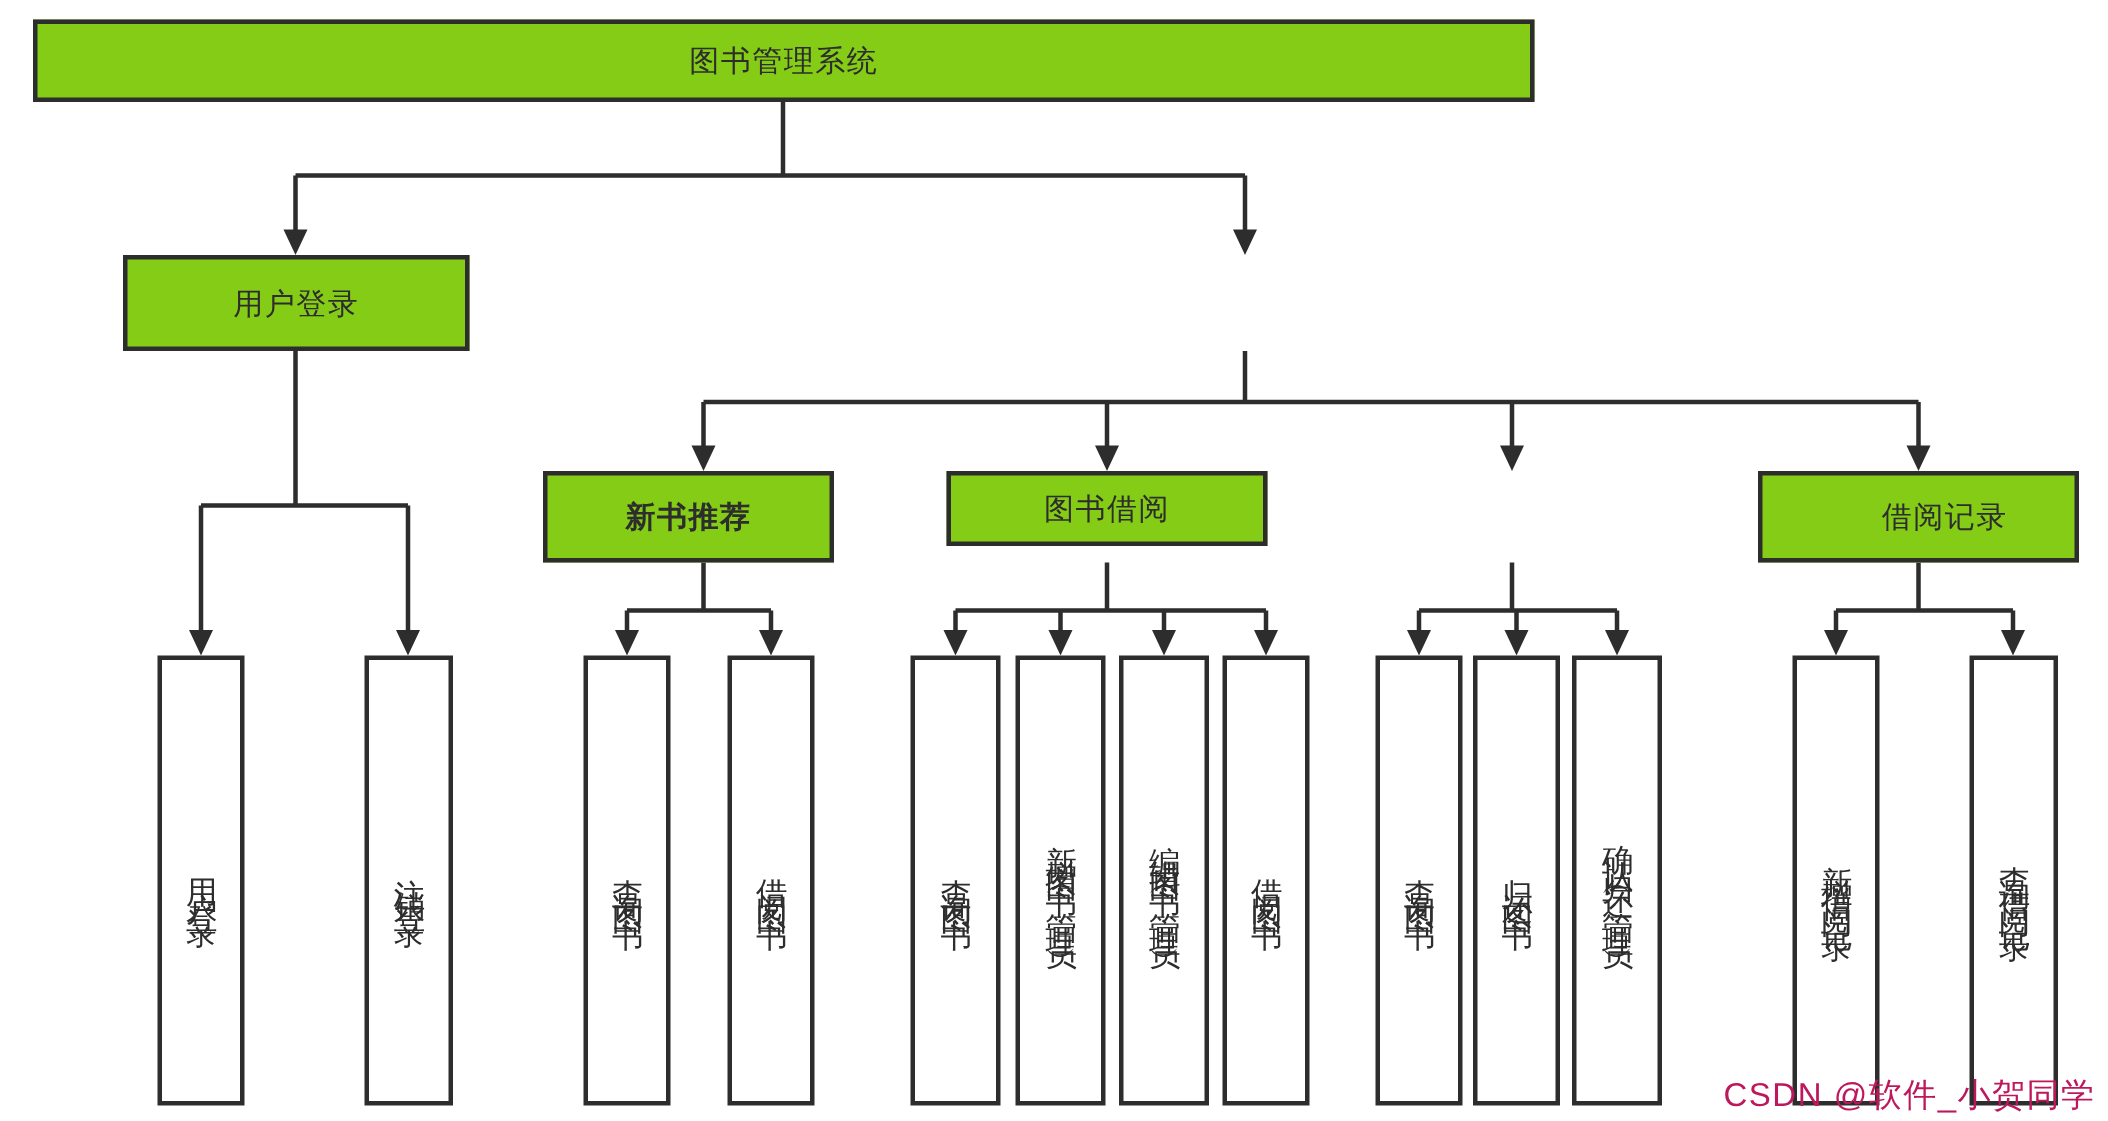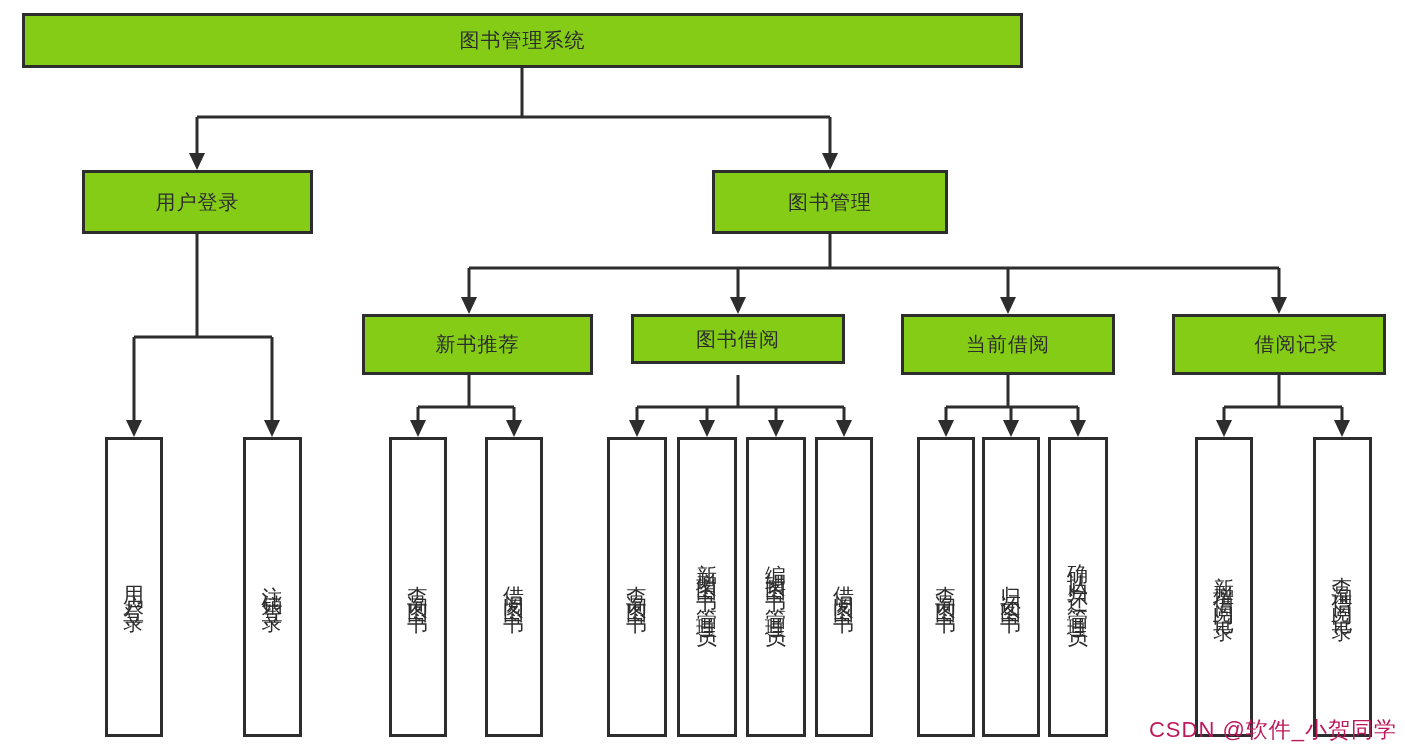--- a/index.html
+++ b/index.html
@@ -84,32 +84,26 @@
              M1216 420 L1232 420 L1224 437 Z  M1334 420 L1350 420 L1342 437 Z"></path>
   </svg>
 
   <div class="hbox" style="left:22px; top:13px; width:1001px; height:55px;">
     <span>图书管理系统</span>
   </div>
 
   <div class="hbox" style="left:82px; top:170px; width:231px; height:64px;">
     <span>用户登录</span>
   </div>
-  <div class="hbox" style="left:712px; top:170px; width:236px; height:64px;">
-    <span>图书管理</span>
-  </div>
 
-  <div class="hbox" style="left:362px; top:314px; width:231px; height:61px;">
+  <div class="hbox" style="left:362px; top:314px; width:194px; height:61px;font-weight:bold;">
     <span>新书推荐</span>
   </div>
   <div class="hbox" style="left:631px; top:314px; width:214px; height:50px;text-align:right;">
     <span>图书借阅</span>
-  </div>
-  <div class="hbox" style="left:901px; top:314px; width:214px; height:61px;">
-    <span>当前借阅</span>
   </div>
   <div class="hbox" style="left:1172px; top:314px; width:214px; height:61px;padding-left:35px;">
     <span>借阅记录</span>
   </div>
 
   <div class="vbox" style="left:105px;">
     <span class="vtext">用户登录</span>
   </div>
   <div class="vbox" style="left:243px; width:59px;">
     <span class="vtext">注销登录</span>

